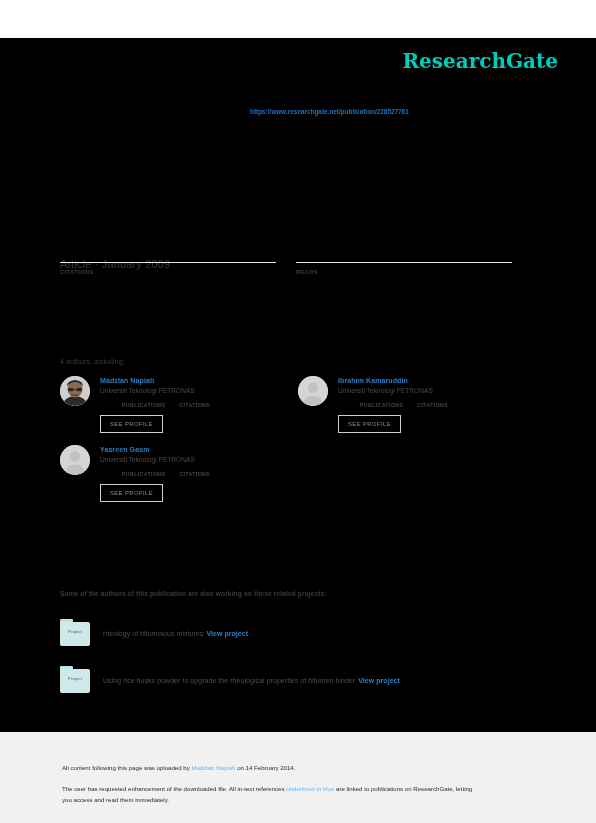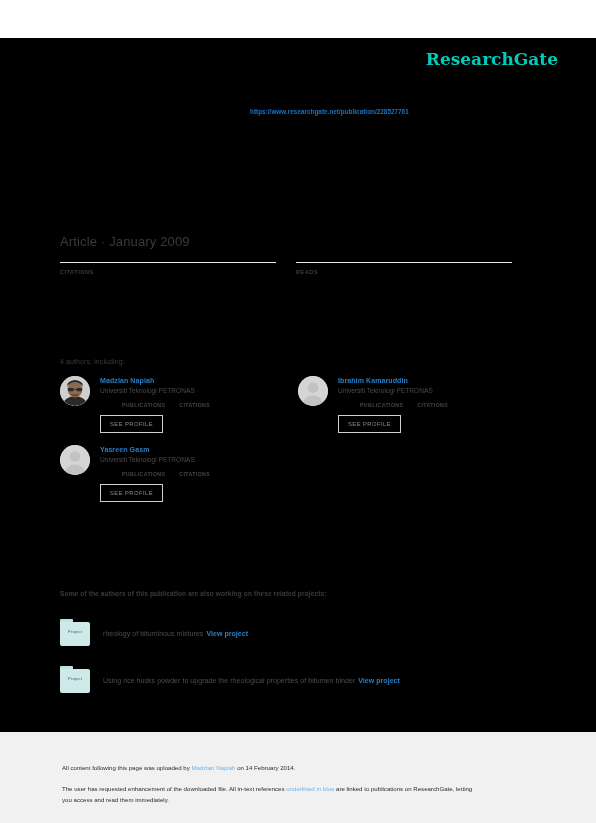--- a/index.html
+++ b/index.html
@@ -49,21 +49,21 @@
     background: #f1f1f1;
   }
 
   
   .rg-logo {
     position: absolute;
     right: 38px;
     top: 11px;
     font-family: "DejaVu Serif", "Liberation Serif", serif;
     font-weight: bold;
-    font-size: 17px;
+    font-size: 20px;
     color: #00ccbb;
     letter-spacing: 0px;
     white-space: nowrap;
     text-align: right;
   }
 
   .pub-url {
     position: absolute;
     left: 250px;
     top: 70px;
@@ -88,22 +88,22 @@
   }
   .hidden-sub {
     color: #000000;
     font-size: 8px;
   }
 
   
   .article-line {
     position: absolute;
     left: 60px;
-    top: 196px;
-    font-size: 13px;
+    top: 220px;
+    font-size: 11px;
     color: #3a3a3a;
     letter-spacing: 0.15px;
     white-space: nowrap;
     text-align: center;
   }
 
   
   .stats {
     position: absolute;
     left: 60px;

